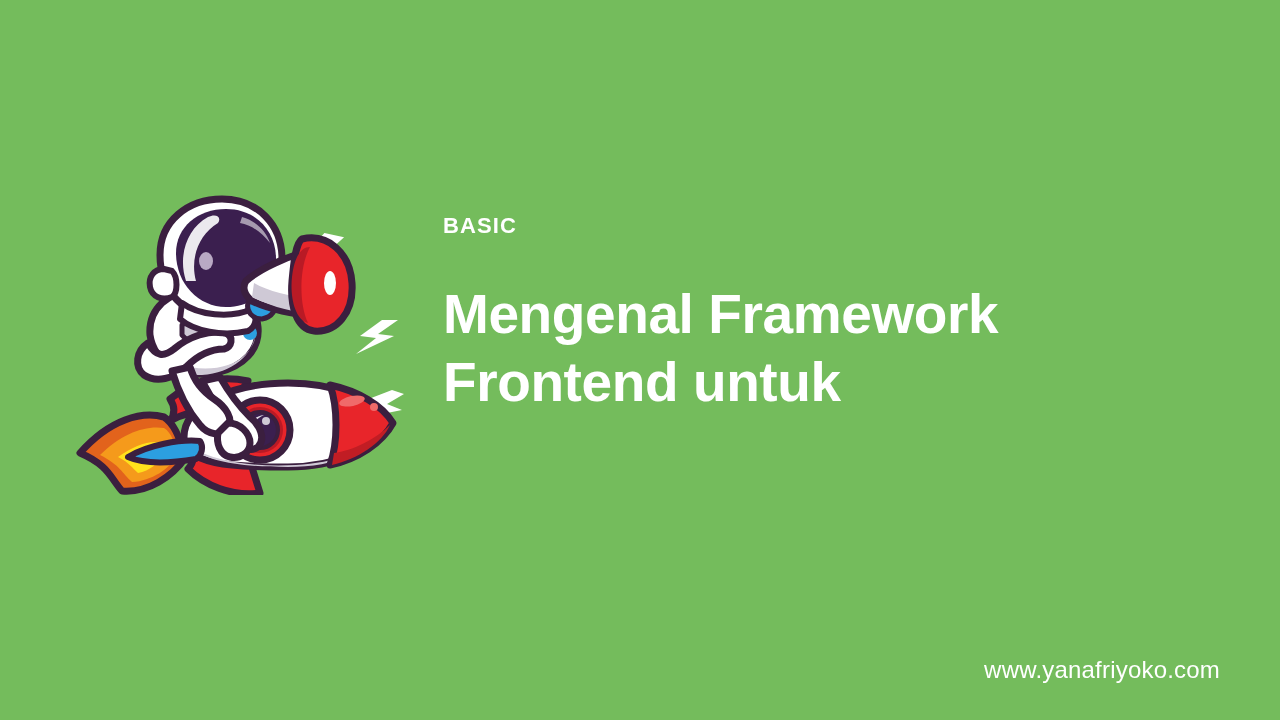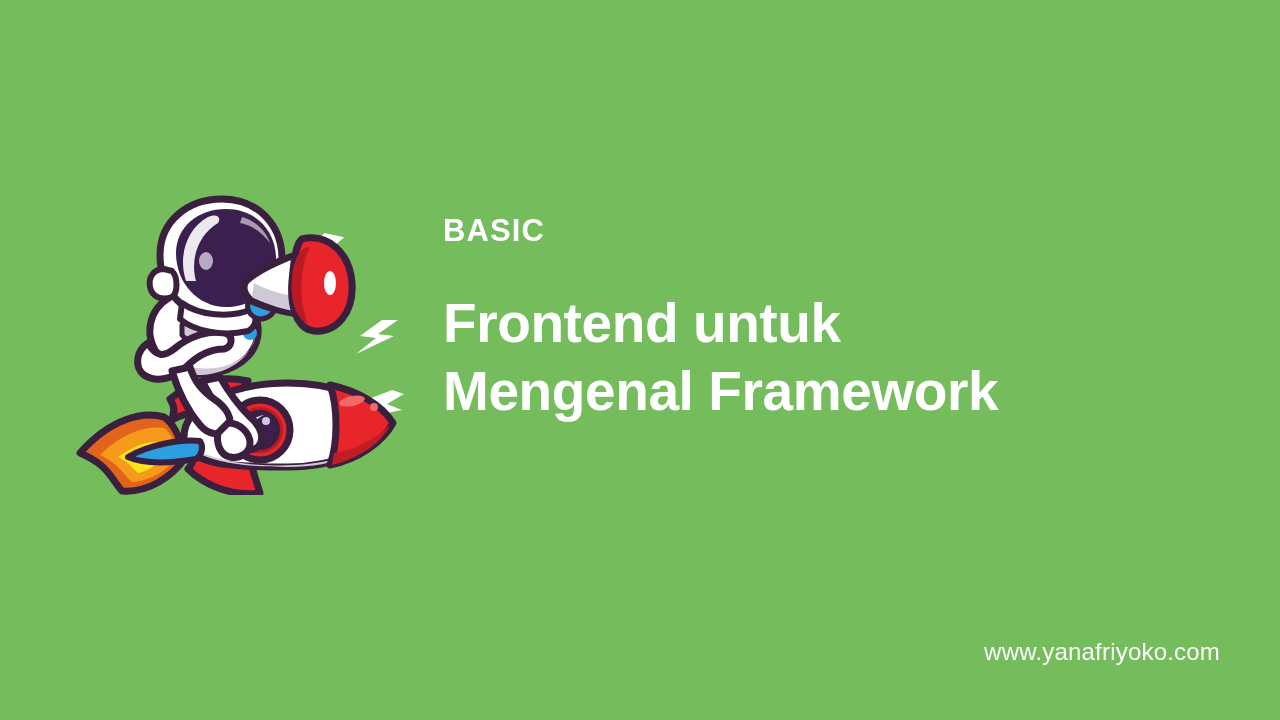--- a/index.html
+++ b/index.html
@@ -31,21 +31,21 @@
     width: 100%;
     height: 100%;
   }
   #text-block {
     position: absolute;
     left: 443px;
     top: 215px;
     width: 700px;
   }
   #eyebrow {
-    font-size: 31px;
+    font-size: 22px;
     font-weight: bold;
     color: #ffffff;
     letter-spacing: 1.1px;
     line-height: 1;
     margin: 0 0 44px 0;
     white-space: nowrap;
   }
   #headline {
     font-size: 55px;
     font-weight: bold;
@@ -54,21 +54,21 @@
     letter-spacing: -0.4px;
     margin: 0;
   }
   #headline .line {
     display: block;
     white-space: nowrap;
   }
   #footer-url {
     position: absolute;
     right: 60px;
-    bottom: 56px;
+    bottom: 38px;
     font-size: 24px;
     font-weight: 400;
     color: #ffffff;
     letter-spacing: 0.2px;
     line-height: 1;
     white-space: nowrap;
   }
 </style>
 </head>
 <body>
@@ -133,20 +133,20 @@
         <path d="M250 54 C276 48 298 68 300 98 C302 128 284 148 262 146 C244 144 238 120 240 96 C242 74 244 58 250 54 Z" fill="#e8252a" stroke="#3b1f3f" stroke-width="7" stroke-linejoin="round"></path>
         <path d="M258 62 C248 80 246 116 256 138 C242 134 238 110 240 92 C242 74 248 62 258 62 Z" fill="#b91a25"></path>
         <ellipse cx="278" cy="98" rx="6" ry="12" fill="#ffffff"></ellipse>
       </g>
     </svg>
   </div>
 
   <div id="text-block">
     <div id="eyebrow">BASIC</div>
     <h1 id="headline">
+      <span class="line">Mengenal Framework</span>
       <span class="line">Frontend untuk</span>
-      <span class="line">Mengenal Framework</span>
     </h1>
   </div>
 
   <div id="footer-url">www.yanafriyoko.com</div>
 
 </div>
 
 </body></html>

